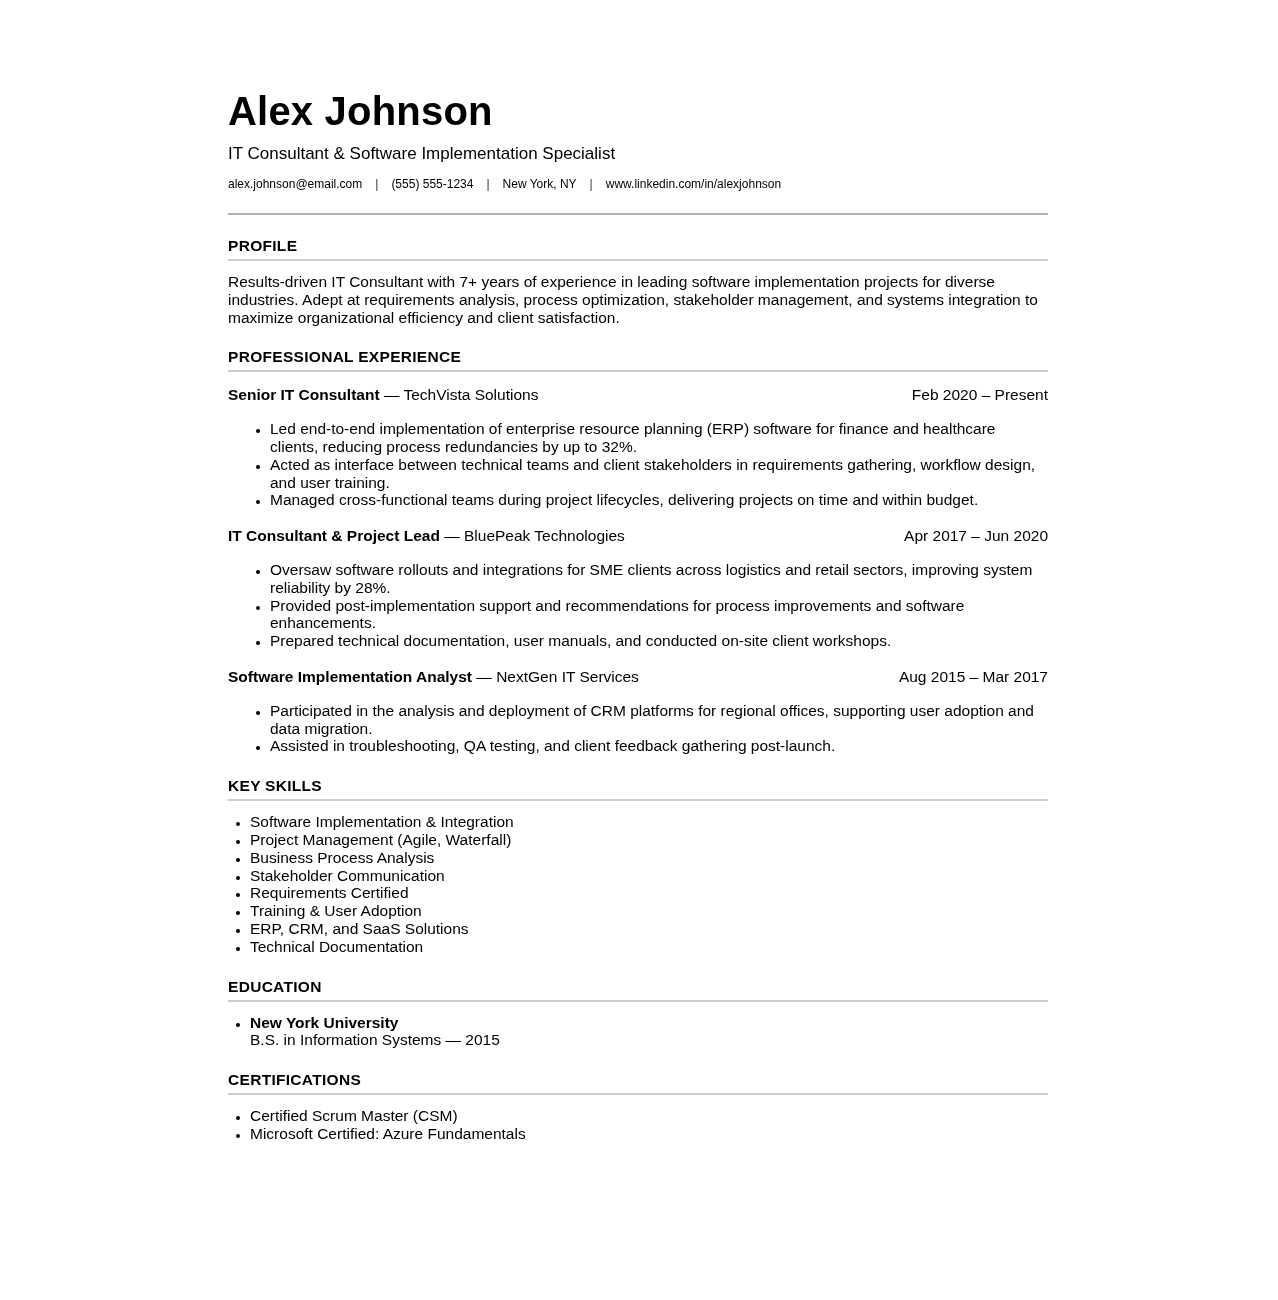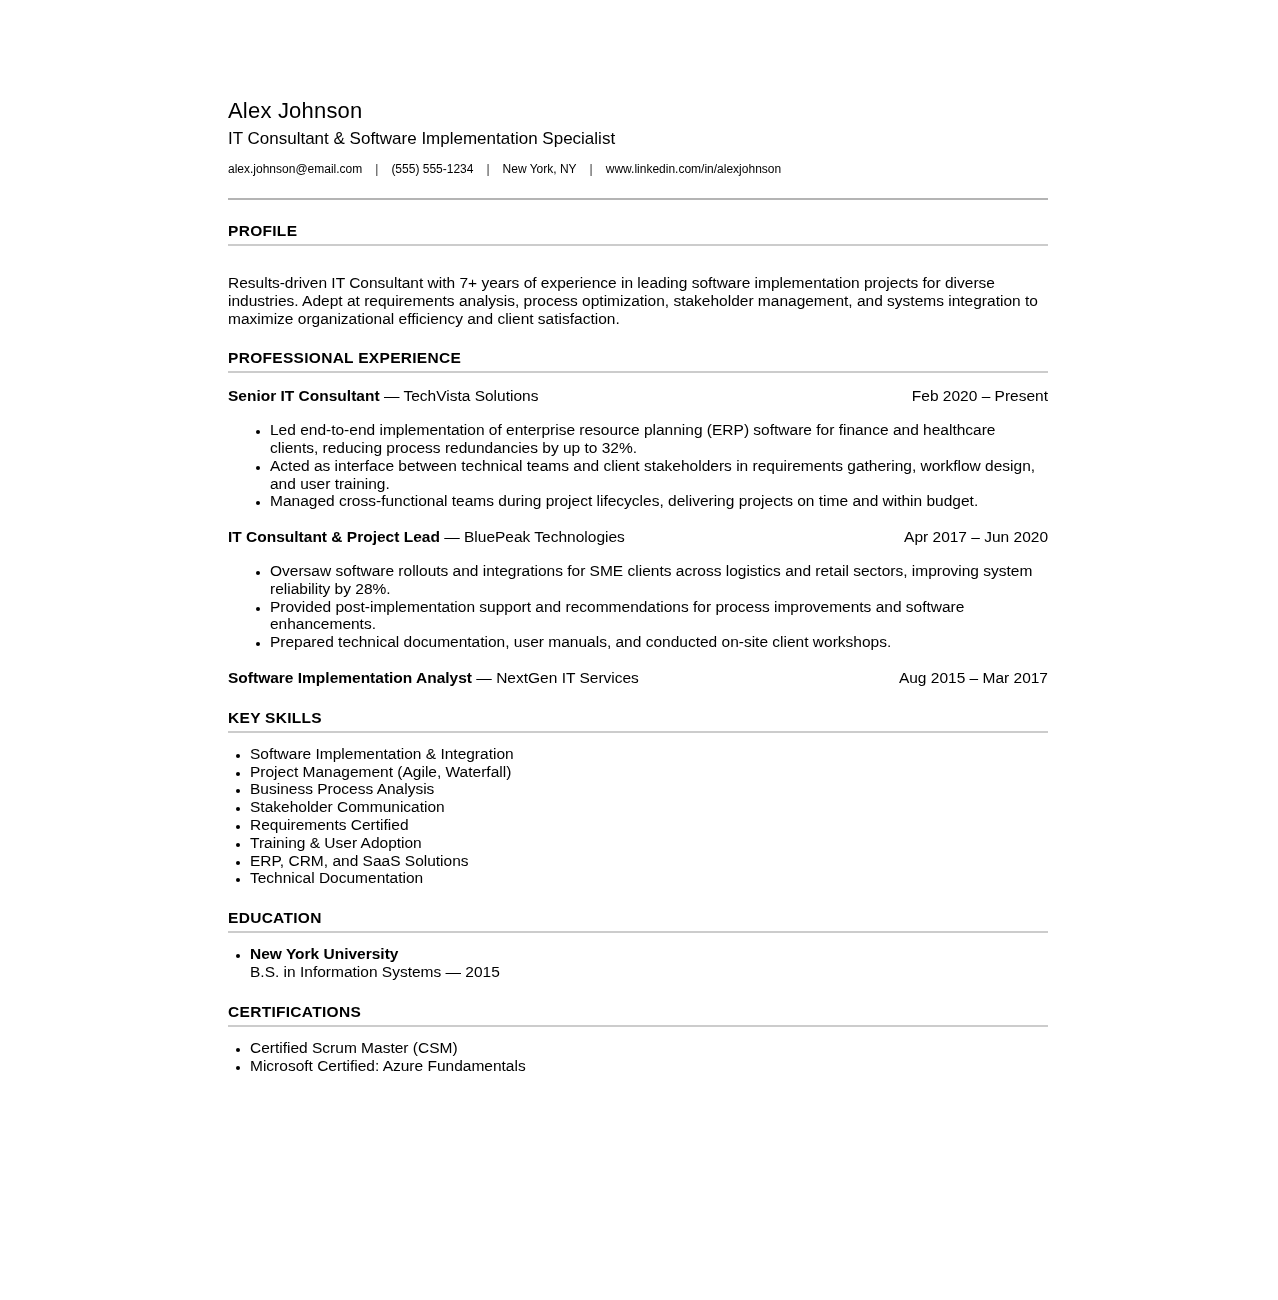--- a/index.html
+++ b/index.html
@@ -10,29 +10,29 @@
     font-family: "Liberation Sans", sans-serif;
     overflow: hidden;
   }
   .page {
     position: absolute;
     left: 228px; top: 0;
     width: 820px;
     padding-top: 93px;
   }
   h1.name {
-    font-size: 22px;
+    font-size: 40px;
     line-height: 36px;
-    font-weight: normal;
+    font-weight: bold;
     letter-spacing: 0.2px;
   }
   .subtitle {
     font-size: 17px;
     line-height: 20px;
-    margin-top: 0;
+    margin-top: 15px;
   }
   .contact {
     font-size: 12px;
     line-height: 19px;
     margin-top: 11px;
     white-space: nowrap;
   }
   .contact .sep {
     display: inline-block;
     margin: 0 13px;
@@ -49,21 +49,21 @@
     font-weight: bold;
     letter-spacing: 0.3px;
     margin-top: 22px;
     padding-bottom: 5px;
     border-bottom: 2px solid var(--rule, #cccccc);
   }
   .body-text, li, .job-line, .edu-degree {
     font-size: 15.5px;
     line-height: 17.8px;
   }
-  p.body-text { margin-top: 28px; }
+  p.body-text { margin-top: 12px; }
   .job-line {
     display: flex;
     justify-content: space-between;
     align-items: baseline;
     margin-top: 14px;
   }
   .job-line.later { margin-top: 18px; gap: 47px; }
   .job-title { font-weight: bold; }
   .job-dates { white-space: nowrap; }
   ul.job-bullets {
@@ -130,20 +130,24 @@
       </ul>
     </div>
 
     <div class="job">
       <div class="job-line later">
         <div class="job-left">
           <span class="job-title">Software Implementation Analyst</span> <span class="job-dash">—</span> <span class="job-company">NextGen IT Services</span>
         </div>
         <div class="job-dates">Aug 2015 – Mar 2017</div>
       </div>
+      <ul class="job-bullets">
+        <li>Participated in the analysis and deployment of CRM platforms for regional offices, supporting user adoption and data migration.</li>
+        <li>Assisted in troubleshooting, QA testing, and client feedback gathering post-launch.</li>
+      </ul>
     </div>
   </section>
 
   <section>
     <h2 class="section-heading">KEY SKILLS</h2>
     <ul class="plain-list">
       <li>Software Implementation &amp; Integration</li>
       <li>Project Management (Agile, Waterfall)</li>
       <li>Business Process Analysis</li>
       <li>Stakeholder Communication</li>

